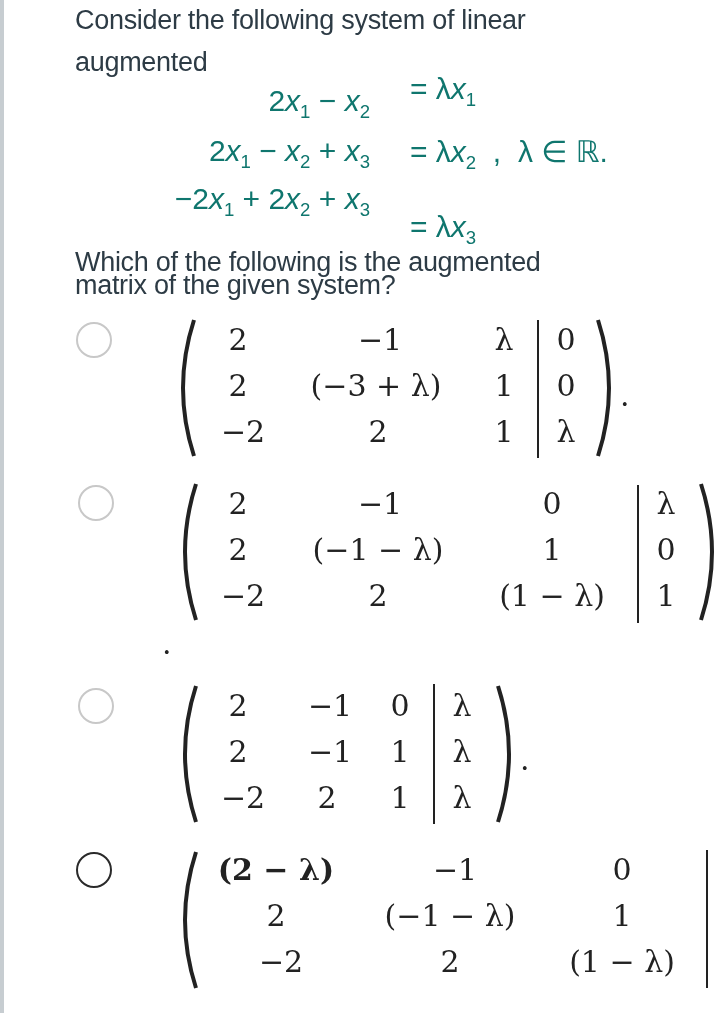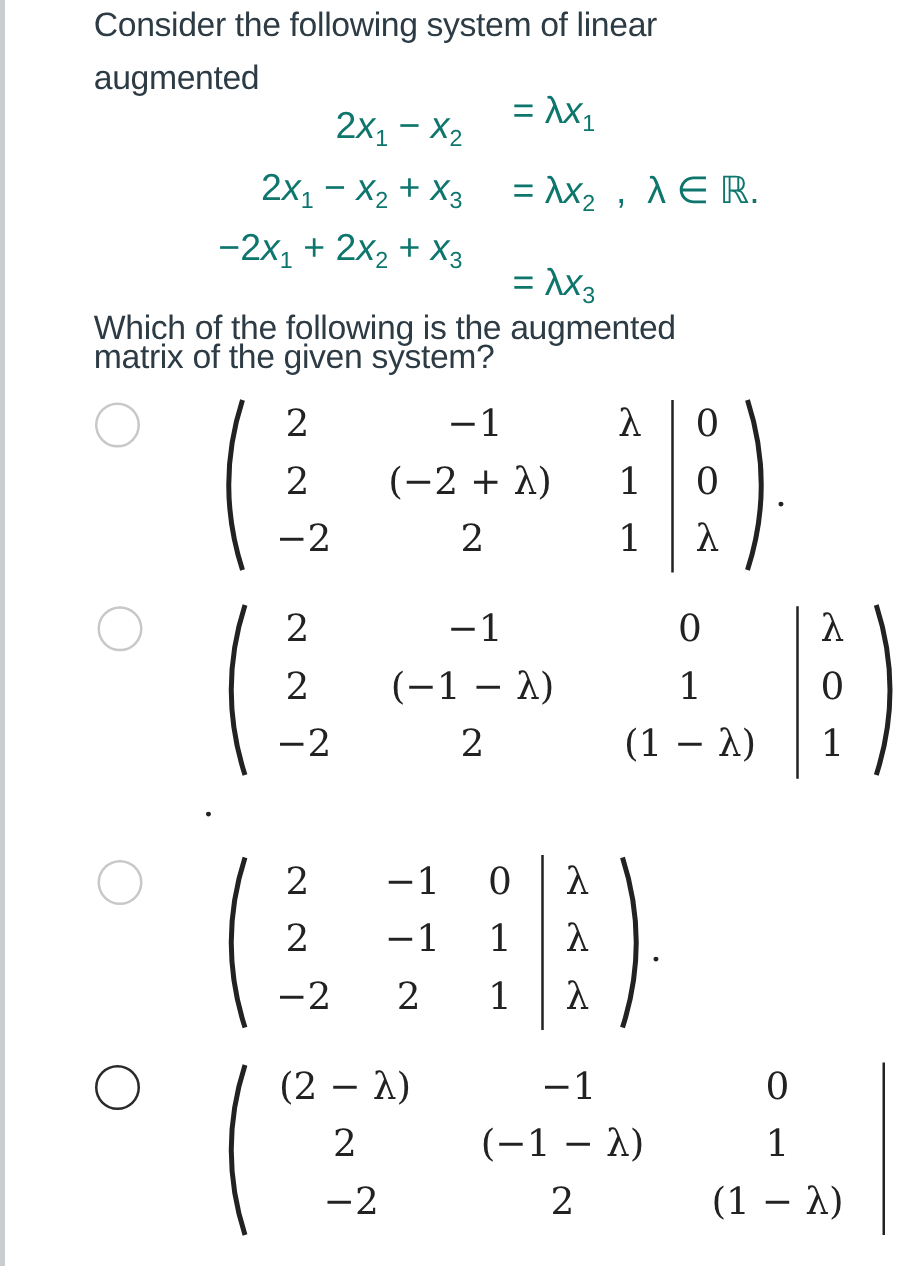--- a/index.html
+++ b/index.html
@@ -63,21 +63,21 @@
 <div>
   <div class="radio" style="left:76px; top:322px;"></div>
   <svg style="position:absolute; left:170px; top:318px;" width="30" height="140">
       <path d="M24 2 Q2 70 24 138" stroke="#222" stroke-width="4" fill="none"></path>
     </svg>
   <div class="cell" style="left:238px; top:322px;">2</div>
   <div class="cell" style="left:380px; top:322px;">−1</div>
   <div class="cell" style="left:504px; top:322px;">λ</div>
   <div class="cell" style="left:566px; top:322px;">0</div>
   <div class="cell" style="left:238px; top:368px;">2</div>
-  <div class="cell" style="left:376px; top:368px;">(−2 + λ)</div>
+  <div class="cell" style="left:376px; top:368px;">(−3 + λ)</div>
   <div class="cell" style="left:504px; top:368px;">1</div>
   <div class="cell" style="left:566px; top:368px;">0</div>
   <div class="cell" style="left:243px; top:414px;">−2</div>
   <div class="cell" style="left:378px; top:414px;">2</div>
   <div class="cell" style="left:504px; top:414px;">1</div>
   <div class="cell" style="left:566px; top:414px;">λ</div>
   <div class="vbar" style="left:537px; top:320px; height:138px;"></div>
   <svg style="position:absolute; left:592px; top:318px;" width="30" height="140">
       <path d="M6 2 Q28 70 6 138" stroke="#222" stroke-width="4" fill="none"></path>
     </svg>
@@ -130,21 +130,21 @@
       <path d="M6 2 Q28 70 6 138" stroke="#222" stroke-width="4" fill="none"></path>
     </svg>
   <div class="dot" style="left:520px; top:742px;">.</div>
 </div>
 
 <div>
   <div class="radio dark" style="left:76px; top:852px;"></div>
   <svg style="position:absolute; left:172px; top:850px;" width="30" height="140">
       <path d="M24 2 Q2 70 24 138" stroke="#222" stroke-width="4" fill="none"></path>
     </svg>
-  <div class="cell" style="left:276px; top:852px;">(2 − λ)</div>
+  <div class="cell" style="left:276px; top:852px;font-weight:bold;">(2 − λ)</div>
   <div class="cell" style="left:455px; top:852px;">−1</div>
   <div class="cell" style="left:622px; top:852px;">0</div>
   <div class="cell" style="left:276px; top:898px;">2</div>
   <div class="cell" style="left:450px; top:898px;">(−1 − λ)</div>
   <div class="cell" style="left:622px; top:898px;">1</div>
   <div class="cell" style="left:281px; top:944px;">−2</div>
   <div class="cell" style="left:450px; top:944px;">2</div>
   <div class="cell" style="left:622px; top:944px;">(1 − λ)</div>
   <div class="vbar" style="left:706px; top:850px; height:138px;"></div>
 </div>

